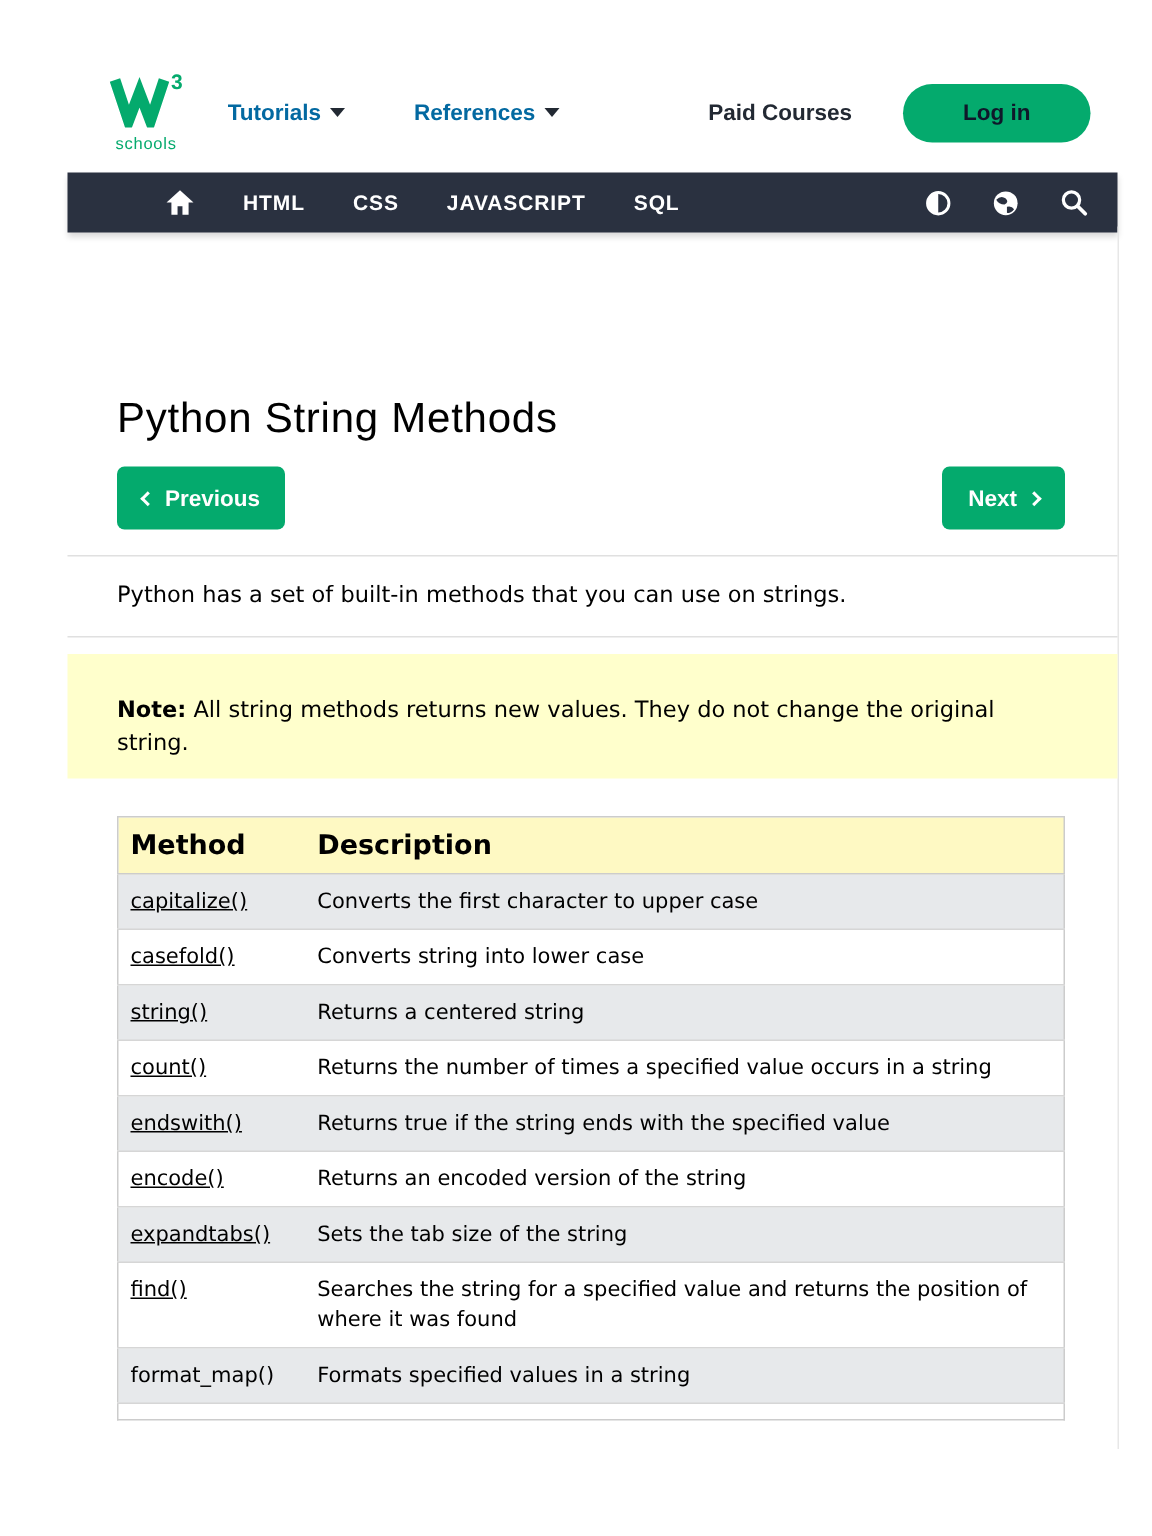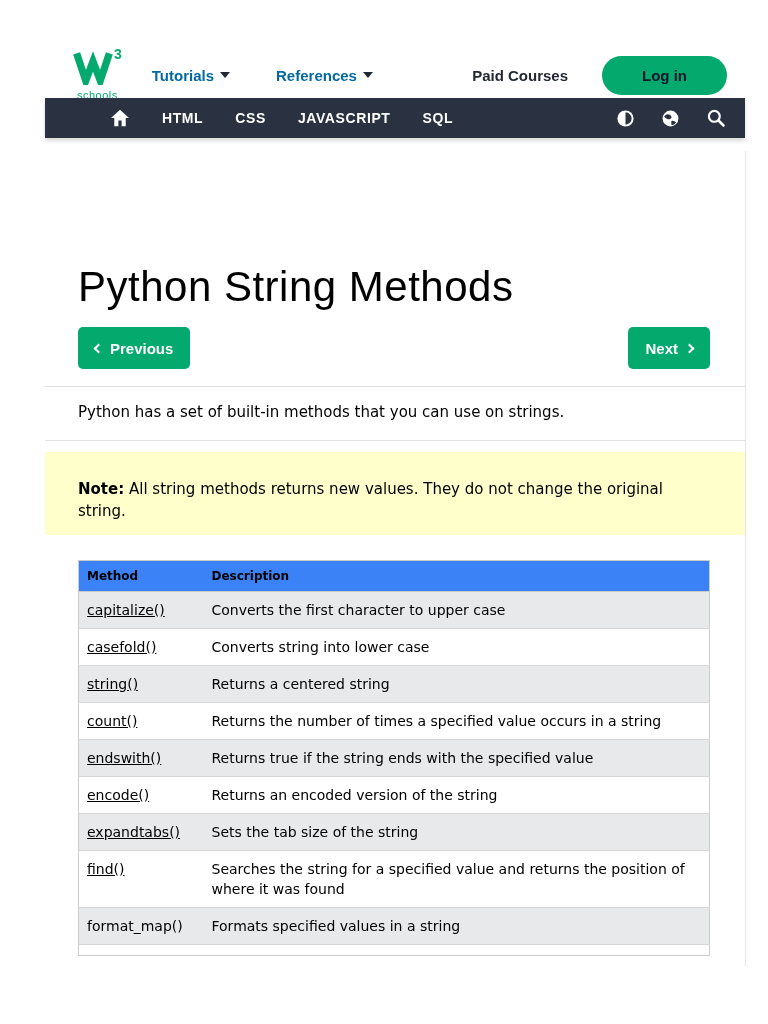--- a/index.html
+++ b/index.html
@@ -33,21 +33,21 @@
   }
   .paid-courses { margin-left: auto; font-weight: bold; font-size: 15px; color: #222933; cursor: pointer; }
   .login-btn {
     margin-left: 34px; width: 125px; height: 39px; border: none; border-radius: 20px;
     background: #04AA6D; color: #0f172a; font-weight: bold; font-size: 15px;
     font-family: "Liberation Sans", sans-serif; cursor: pointer;
   }
 
   
   .darkbar {
-    position: absolute; left: 45px; top: 98px; width: 700px; height: 40px;
+    position: absolute; left: 45px; top: 115px; width: 700px; height: 40px;
     background: #2A3140; display: flex; align-items: center;
     padding: 0 19px 0 15px; box-shadow: 0 3px 4px rgba(0,0,0,0.15);
     font-family: "Liberation Sans", sans-serif;
   }
   .icon-btn { display: flex; align-items: center; justify-content: center; cursor: pointer; background: none; border: none; padding: 0; }
   .hamburger { width: 22px; display: flex; flex-direction: column; gap: 3px; }
   .hamburger span { display: block; height: 3px; background: #fff; border-radius: 1px; }
   .darkbar .home { margin-left: 28px; }
   .dark-link {
     margin-left: 32px; color: #fff; font-weight: bold; font-size: 14px;
@@ -56,21 +56,21 @@
   .darkbar .right-icons { margin-left: auto; display: flex; align-items: center; gap: 26px; }
 
   
   .v-divider { position: absolute; left: 745px; top: 151px; width: 1px; height: 815px; background: #e7e7e7; }
 
   
   main { position: absolute; left: 45px; top: 151px; width: 700px; padding-top: 112px; }
   .inner { padding: 0 35px 0 33px; }
   h1 {
     margin: 0; font-family: "Liberation Sans", sans-serif;
-    font-size: 42px; font-weight: 400; color: #000; letter-spacing: 0.5px;
+    font-size: 28px; font-weight: 400; color: #000; letter-spacing: 0.5px;
   }
   .btn-row { margin-top: 16px; display: flex; justify-content: space-between; }
   .nav-btn {
     border: none; border-radius: 5px; background: #04AA6D; color: #fff;
     font-family: "Liberation Sans", sans-serif; font-weight: bold; font-size: 15px;
     height: 42px; padding: 0 17px; display: flex; align-items: center; gap: 8px; cursor: pointer;
   }
   .chev { display: inline-block; width: 7px; height: 7px; border: solid #fff; border-width: 0 2.5px 2.5px 0; }
   .chev-left { transform: rotate(135deg); margin-top: 1px; }
   .chev-right { transform: rotate(-45deg); margin-top: 1px; }
@@ -82,22 +82,22 @@
   }
   .note b { font-weight: bold; }
 
   
   .table-wrap { margin-top: 25px; }
   table.methods {
     border-collapse: collapse; width: 632px; border: 1px solid #ccc;
     font-size: 14px;
   }
   table.methods th {
-    text-align: left; font-weight: bold; font-size: 12px;
-    padding: 8px; background: #3b82f6; border-bottom: 1px solid #ccc;
+    text-align: left; font-weight: bold; font-size: 18px;
+    padding: 8px; background: #fef9c3; border-bottom: 1px solid #ccc;
   }
   table.methods th:first-child { width: 125px; }
   table.methods td { padding: 8px; vertical-align: top; line-height: 20px; border-top: 1px solid #d6d6d6; }
   table.methods tbody tr:nth-child(odd) { background: #E7E9EB; }
   table.methods tbody tr:nth-child(even) { background: #fff; }
   table.methods a { color: #000; text-decoration: underline; cursor: pointer; }
   table.methods tr.partial td { padding: 5px 8px; height: 10px; }
 </style>
 </head>
 <body>

